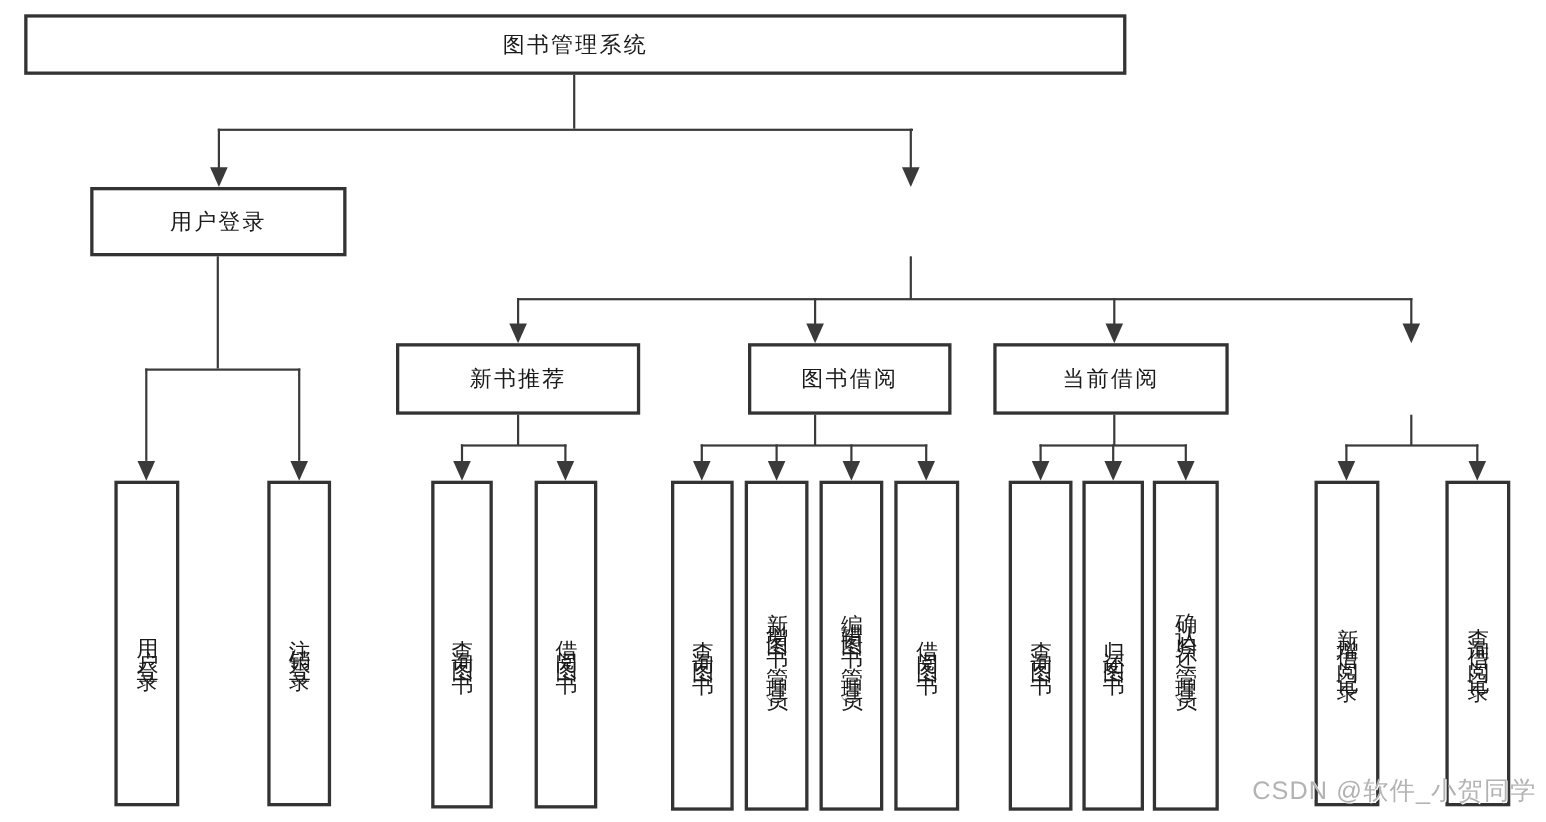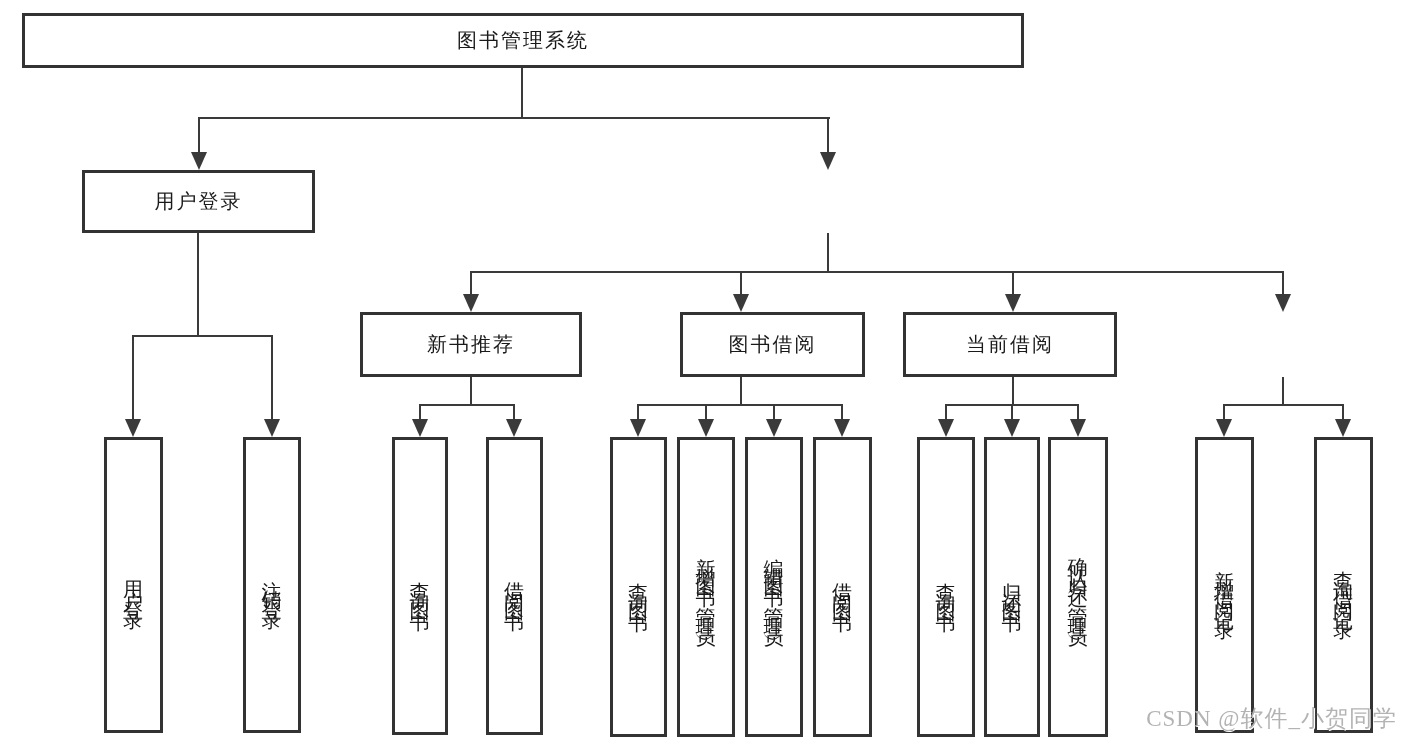--- a/index.html
+++ b/index.html
@@ -20,21 +20,20 @@
   .lv{width:2px;}
   .arr{
     position:absolute;width:0;height:0;
     border-left:8px solid transparent;border-right:8px solid transparent;
     border-top:18px solid #3a3a3a;
   }
   .watermark{
     position:absolute;right:8px;bottom:13px;
     font-size:23px;color:#b3b3b3;letter-spacing:1px;
     text-shadow:1px 1px 0 #ffffff;
-    font-family:Liberation Serif, serif;
   }
 </style>
 </head>
 <body>
 
 <div id="canvas">
 
   <div class="box" style="left:22px;top:13px;width:1002px;height:55px;">图书管理系统</div>
 
   <div class="lv" style="left:521px;top:68px;height:49px;"></div>

